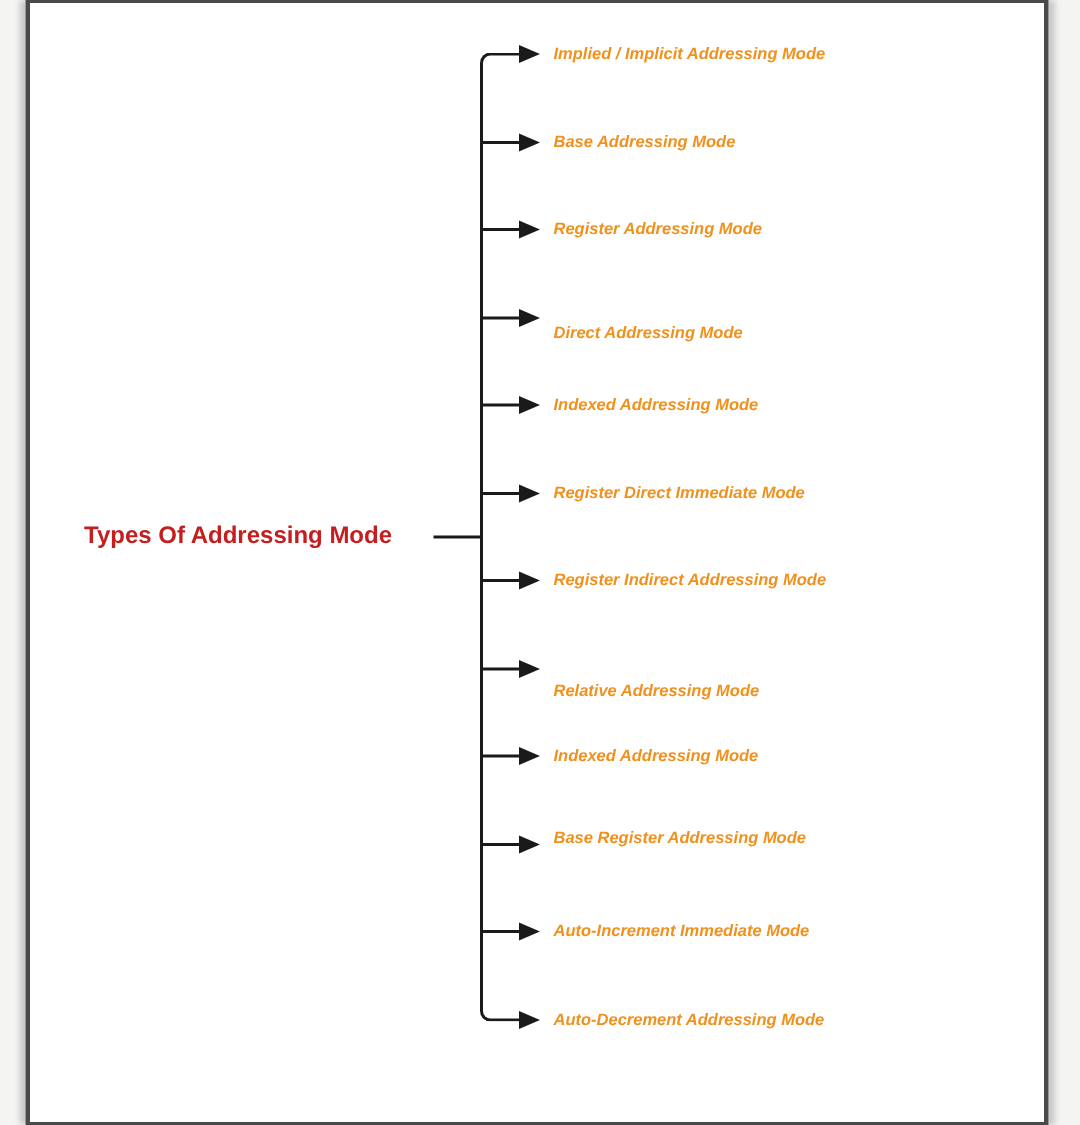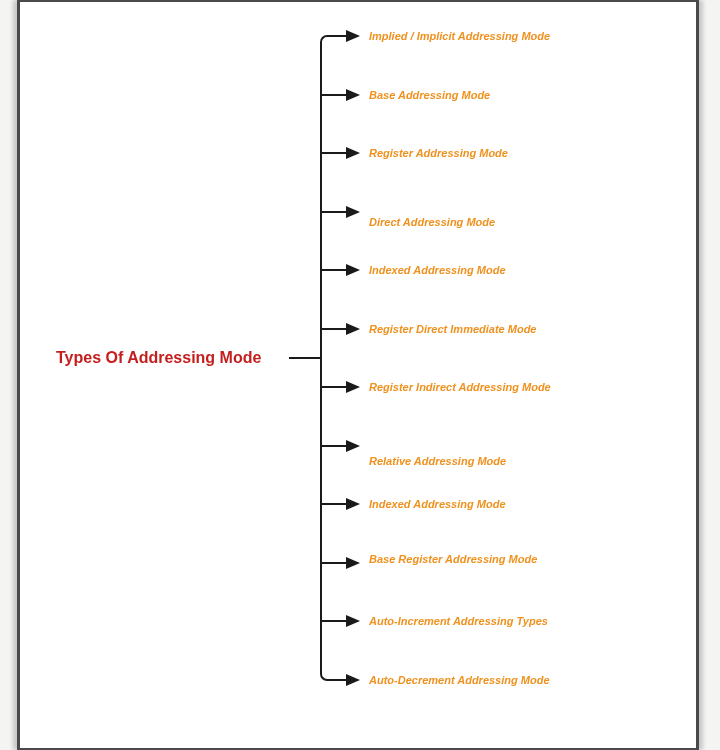--- a/index.html
+++ b/index.html
@@ -93,17 +93,17 @@
       <div class="arrowhead" style="top: 440px;"></div>
       <div class="branch-label" style="top: 435px; margin-top: 15px;">Relative Addressing Mode</div>
       <div class="arm" style="top: 503px;"></div>
       <div class="arrowhead" style="top: 498px;"></div>
       <div class="branch-label" style="top: 493px;">Indexed Addressing Mode</div>
       <div class="arm" style="top: 562px;"></div>
       <div class="arrowhead" style="top: 557px;"></div>
       <div class="branch-label" style="top: 548px;">Base Register Addressing Mode</div>
       <div class="arm" style="top: 620px;"></div>
       <div class="arrowhead" style="top: 615px;"></div>
-      <div class="branch-label" style="top: 610px;">Auto-Increment Addressing Types</div>
+      <div class="branch-label" style="top: 610px;">Auto-Increment Immediate Mode</div>
       <div class="arrowhead" style="top: 674px;"></div>
       <div class="branch-label" style="top: 669px;">Auto-Decrement Addressing Mode</div>
     </div>
 </div>
 
 </body></html>

